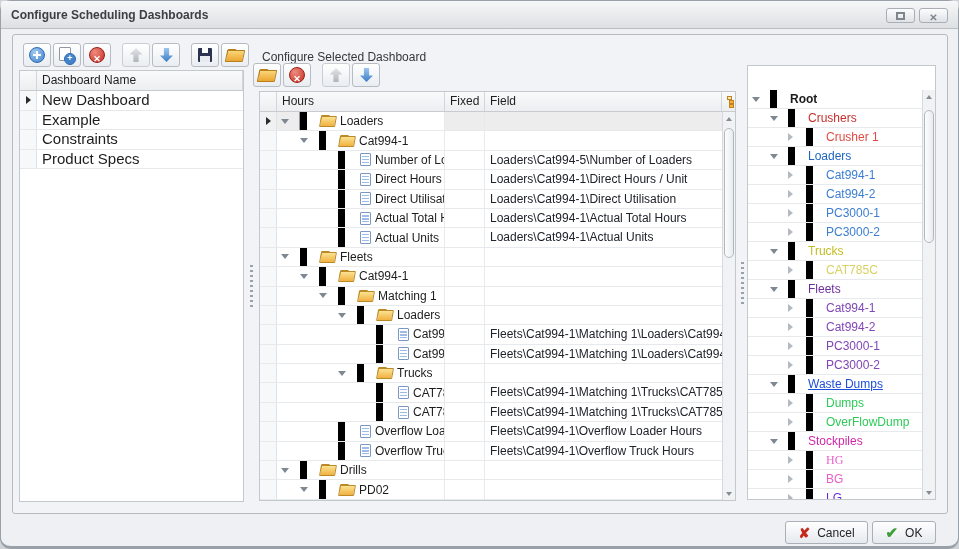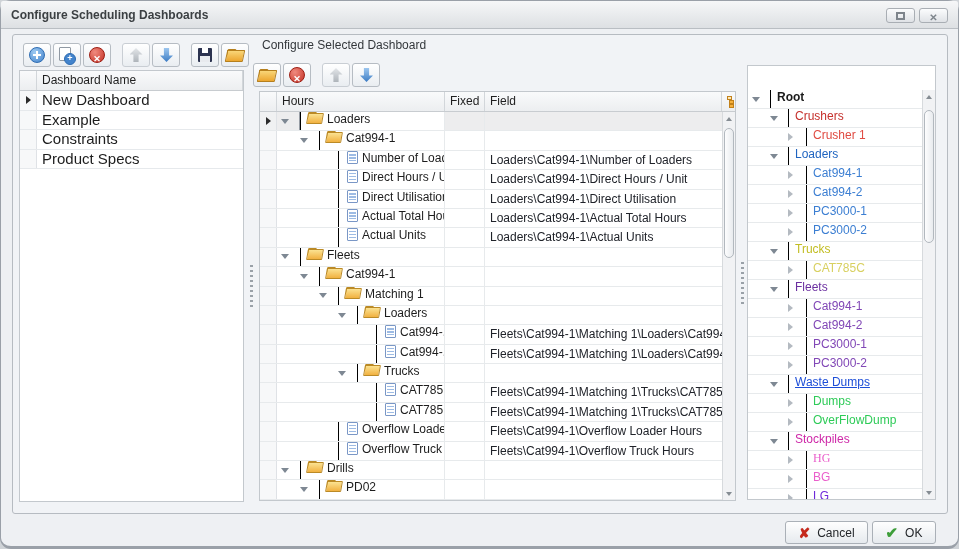--- a/index.html
+++ b/index.html
@@ -60,21 +60,21 @@
   
   .grow{display:grid;grid-template-columns:17px 168px 40px 1fr;height:19.4px;border-bottom:1px solid #e7eaec;font-size:12px;color:#1d1d1d}
   .grow .c-ind{border-right:1px solid #dfe2e6;background:#f7f8f9;display:flex;align-items:center;justify-content:center}
   .grow .c-name{display:flex;align-items:center;border-right:1px solid #e7eaec;overflow:hidden;padding-left:4px}
   .grow .c-fixed{border-right:1px solid #e7eaec}
   .grow .c-field{padding-left:5px;line-height:18px;white-space:nowrap;overflow:hidden;color:#20232a}
   .grow.sel{background:#ededee}
   .grow.sel .cellbox{background:#fff;outline:1px solid #969ca4}
   .grow.sel .c-ind{background:#f0f1f2}
   .expslot{width:19px;flex:none;display:flex;align-items:center}
-  .cellbox{flex:1;display:flex;gap:4px;height:100%;border-left:1px solid #000000;padding-left:6px;overflow:hidden}
+  .cellbox{flex:1;display:flex;align-items:center;gap:4px;height:100%;border-left:7px solid #000000;padding-left:13px;overflow:hidden}
   .lbltxt{white-space:nowrap;overflow:hidden}
   .exp-down{width:0;height:0;border-left:4px solid transparent;border-right:4px solid transparent;border-top:5px solid #7e8893}
   .exp-right{width:0;height:0;border-top:4px solid transparent;border-bottom:4px solid transparent;border-left:5px solid #b4bac1}
   .tri-black{width:0;height:0;border-top:4px solid transparent;border-bottom:4px solid transparent;border-left:5px solid #2b2b2b}
   .tico-folder{position:relative;width:16px;height:12px;flex:none}
   .tico-folder::before{content:"";position:absolute;left:1px;top:0;width:7px;height:4px;background:#edb54a;border:1px solid #bb8a26;border-radius:1px 1px 0 0}
   .tico-folder::after{content:"";position:absolute;left:0;bottom:0;width:14px;height:9px;background:linear-gradient(#fbe291,#f1b140);border:1px solid #bb8a26;border-radius:1px;transform:skewX(-10deg)}
   .tico-doc{width:11px;height:13px;background:#fff;border:1px solid #7a97c6;border-radius:1px;position:relative;flex:none;margin-left:2px}
   .tico-doc::before{content:"";position:absolute;left:1px;right:1px;top:2px;bottom:2px;background:repeating-linear-gradient(to bottom,#9dbbe4 0 1.5px,#fff 1.5px 3px)}
   
@@ -168,21 +168,21 @@
             <div class="c-ind"></div>
             <div class="lbl">Product Specs</div>
           </div>
         </div>
     </div>
 
     <div class="vsplit" style="left:247px;top:69px;height:432px">
         <div class="grip"></div>
       </div>
 
-    <div class="caption" style="left:261px;top:37px">Configure Selected Dashboard</div>
+    <div class="caption" style="left:261px;top:49px">Configure Selected Dashboard</div>
     <div class="toolbar" id="center-toolbar" style="left:252px;top:62px">
         <div class="tb-btn">
           <span class="ic ic-open-folder"></span>
         </div>
         <div class="tb-btn">
           <span class="ic ic-delete-circle"></span>
         </div>
         <div class="tb-btn disabled gap9">
           <span class="ic ic-arrow-up"></span>
         </div>
@@ -239,21 +239,21 @@
           <div class="grow">
             <div class="c-ind"></div>
             <div class="c-name">
               <span class="expslot" style="margin-left: 38px;"></span>
               <div class="cellbox">
                 <span class="tico-doc"></span>
                 <span class="lbltxt">Number of Load...</span>
               </div>
             </div>
             <div class="c-fixed"></div>
-            <div class="c-field">Loaders\Cat994-1\Number of Loaders</div>
+            <div class="c-field">Loaders\Cat994-5\Number of Loaders</div>
           </div>
           <div class="grow">
             <div class="c-ind"></div>
             <div class="c-name">
               <span class="expslot" style="margin-left: 38px;"></span>
               <div class="cellbox">
                 <span class="tico-doc"></span>
                 <span class="lbltxt">Direct Hours / Unit</span>
               </div>
             </div>

